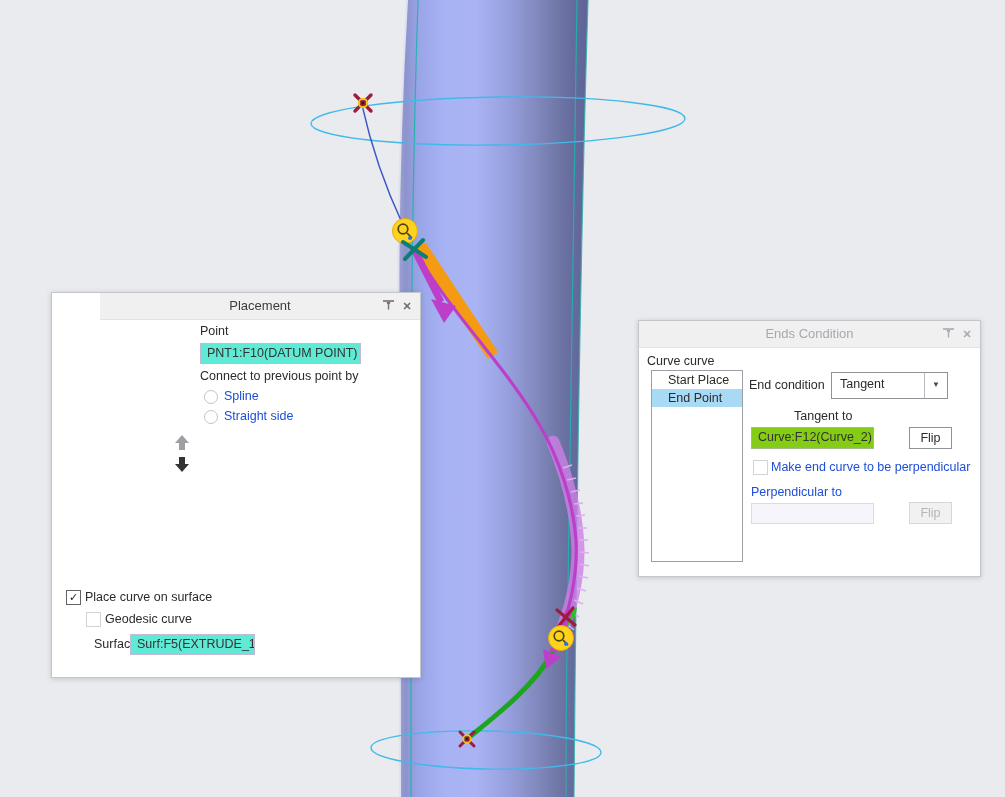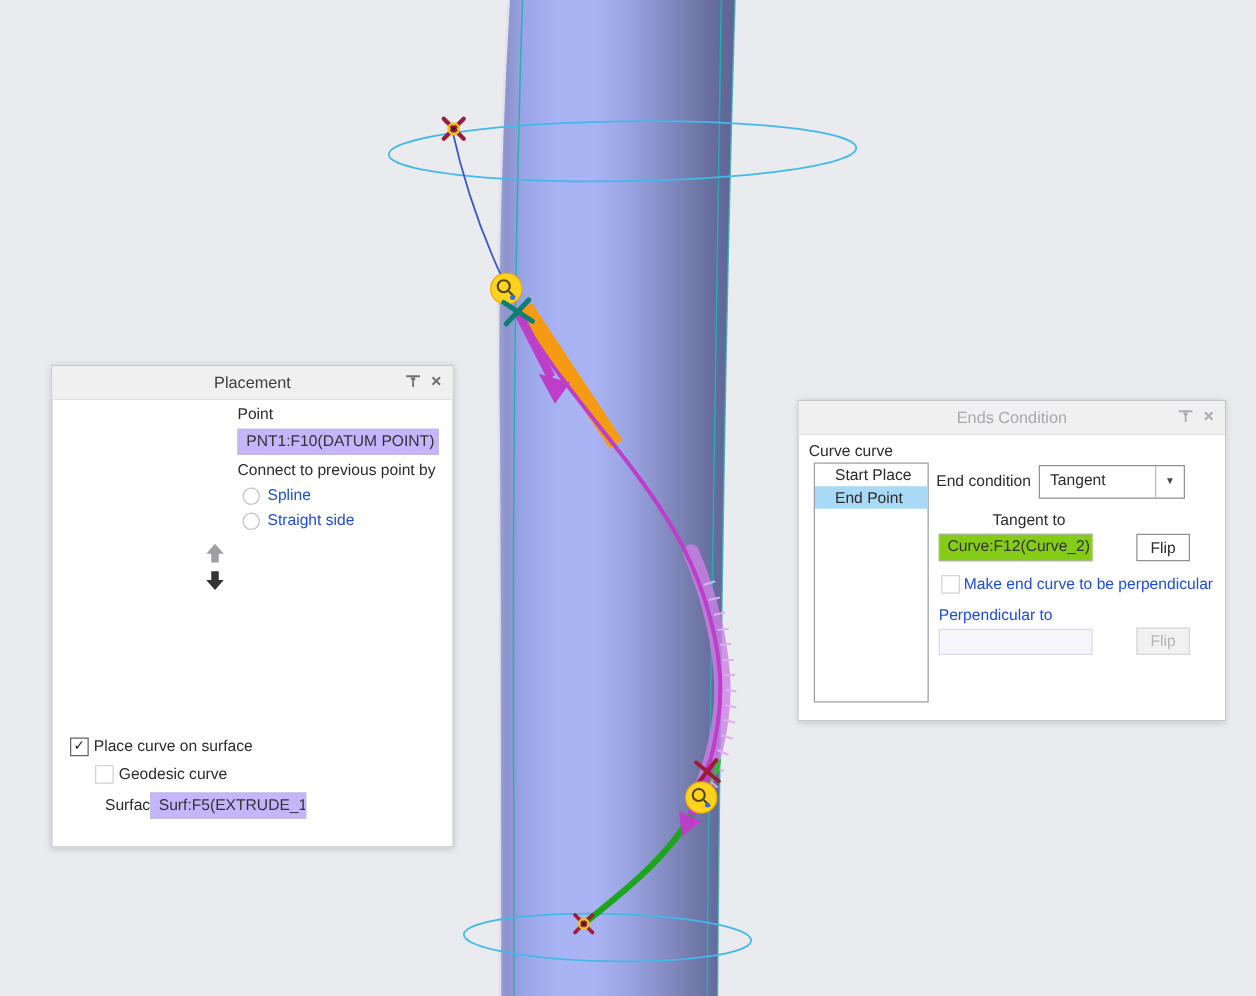--- a/index.html
+++ b/index.html
@@ -19,21 +19,21 @@
   .t-close{right:5px;font-weight:bold;}
   .inactive .dlg-title{color:#a6a9ad;}
   .inactive .ticon{color:#a8abb0;}
 
   .listbox{position:absolute;background:#fff;border:1px solid #9aa0a6;overflow:hidden;}
   .li{height:18px;line-height:18px;padding-left:18px;white-space:nowrap;cursor:default;}
   .li.sel{background:#a8d9f5;}
 
   .lbl{position:absolute;white-space:nowrap;color:#2b2b2b;}
   .lbl.dim{color:#1d4ed8;}
-  .field{position:absolute;background:#c4b5fd;border:1px solid #c2b8d8;
+  .field{position:absolute;background:#5eead4;border:1px solid #c2b8d8;
          line-height:19px;padding-left:6px;white-space:nowrap;overflow:hidden;color:#333;}
   .field.green{background:#84cc16;border-color:#a9b98f;}
   .field.empty{background:#f7f5fc;border-color:#ddd8ea;}
 
   .btn{position:absolute;background:#fff;border:1px solid #8f9297;text-align:center;
        color:#2b2b2b;cursor:pointer;}
   .btn.disabled{background:#f1f1f1;border-color:#d6d7d9;color:#b5b5b5;cursor:default;}
 
   .chk{position:absolute;width:13px;height:13px;background:#fff;border:1px solid #636363;
        text-align:center;line-height:12px;font-size:11px;color:#1a1a1a;}
@@ -155,21 +155,21 @@
     <g>
       <g stroke="#9c1c3c" stroke-width="3" stroke-linecap="round">
         <line x1="460" y1="732" x2="474" y2="746"></line>
         <line x1="474" y1="732" x2="460" y2="746"></line>
       </g>
       <circle cx="467" cy="739" r="3.8" fill="none" stroke="#eec712" stroke-width="1.8"></circle>
       <circle cx="467" cy="739" r="1.3" fill="#431020"></circle>
     </g>
   </svg>
 
-  <div class="dlg" style="left:41px;top:292px;width:320px;height:384px;">
+  <div class="dlg" style="left:51px;top:292px;width:320px;height:384px;padding-left:48px;">
     <div class="dlg-title">
       <span>Placement</span>
       <span class="ticon t-pin">
         <svg width="13" height="13" viewBox="0 0 13 13">
           <line x1="1" y1="3" x2="12" y2="3" stroke="#707070" stroke-width="1.6"></line>
           <polygon points="4.5,4 8.5,4 7.5,6.5 5.5,6.5" fill="#707070"></polygon>
           <line x1="6.5" y1="6.5" x2="6.5" y2="11.5" stroke="#707070" stroke-width="1.4"></line>
         </svg>
       </span>
       <span class="ticon t-close">✕</span>

